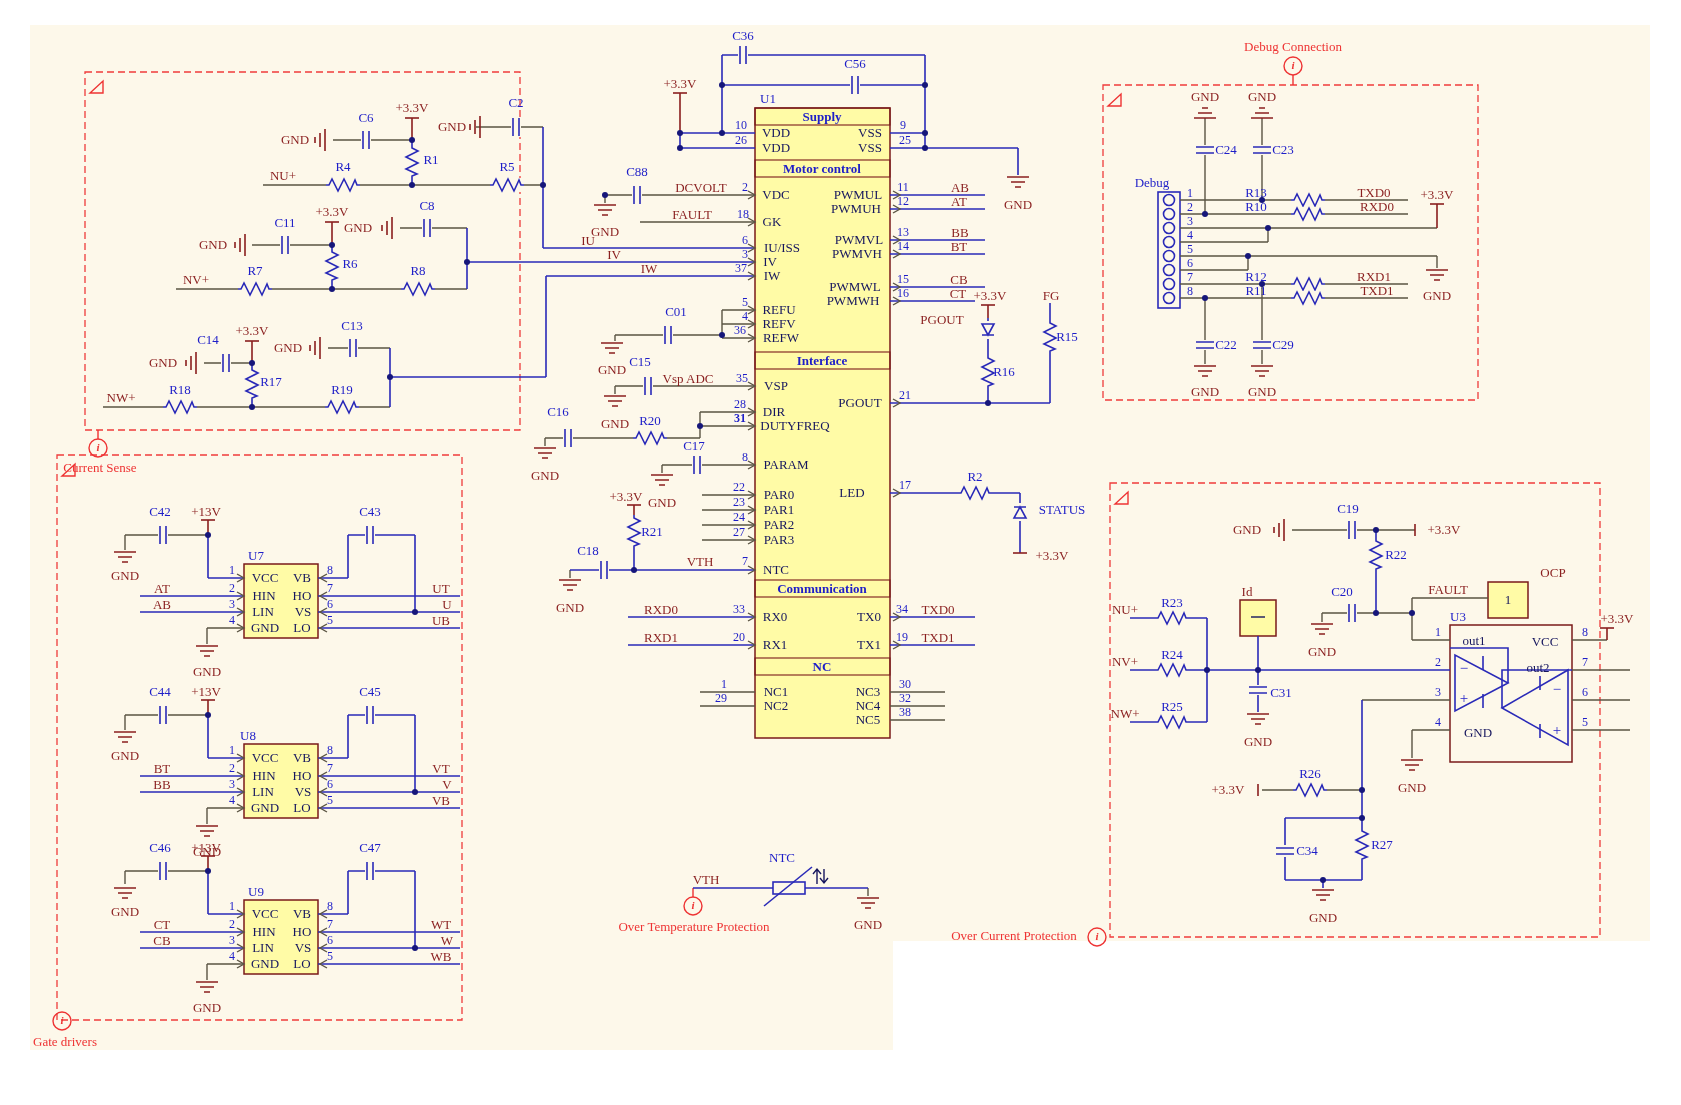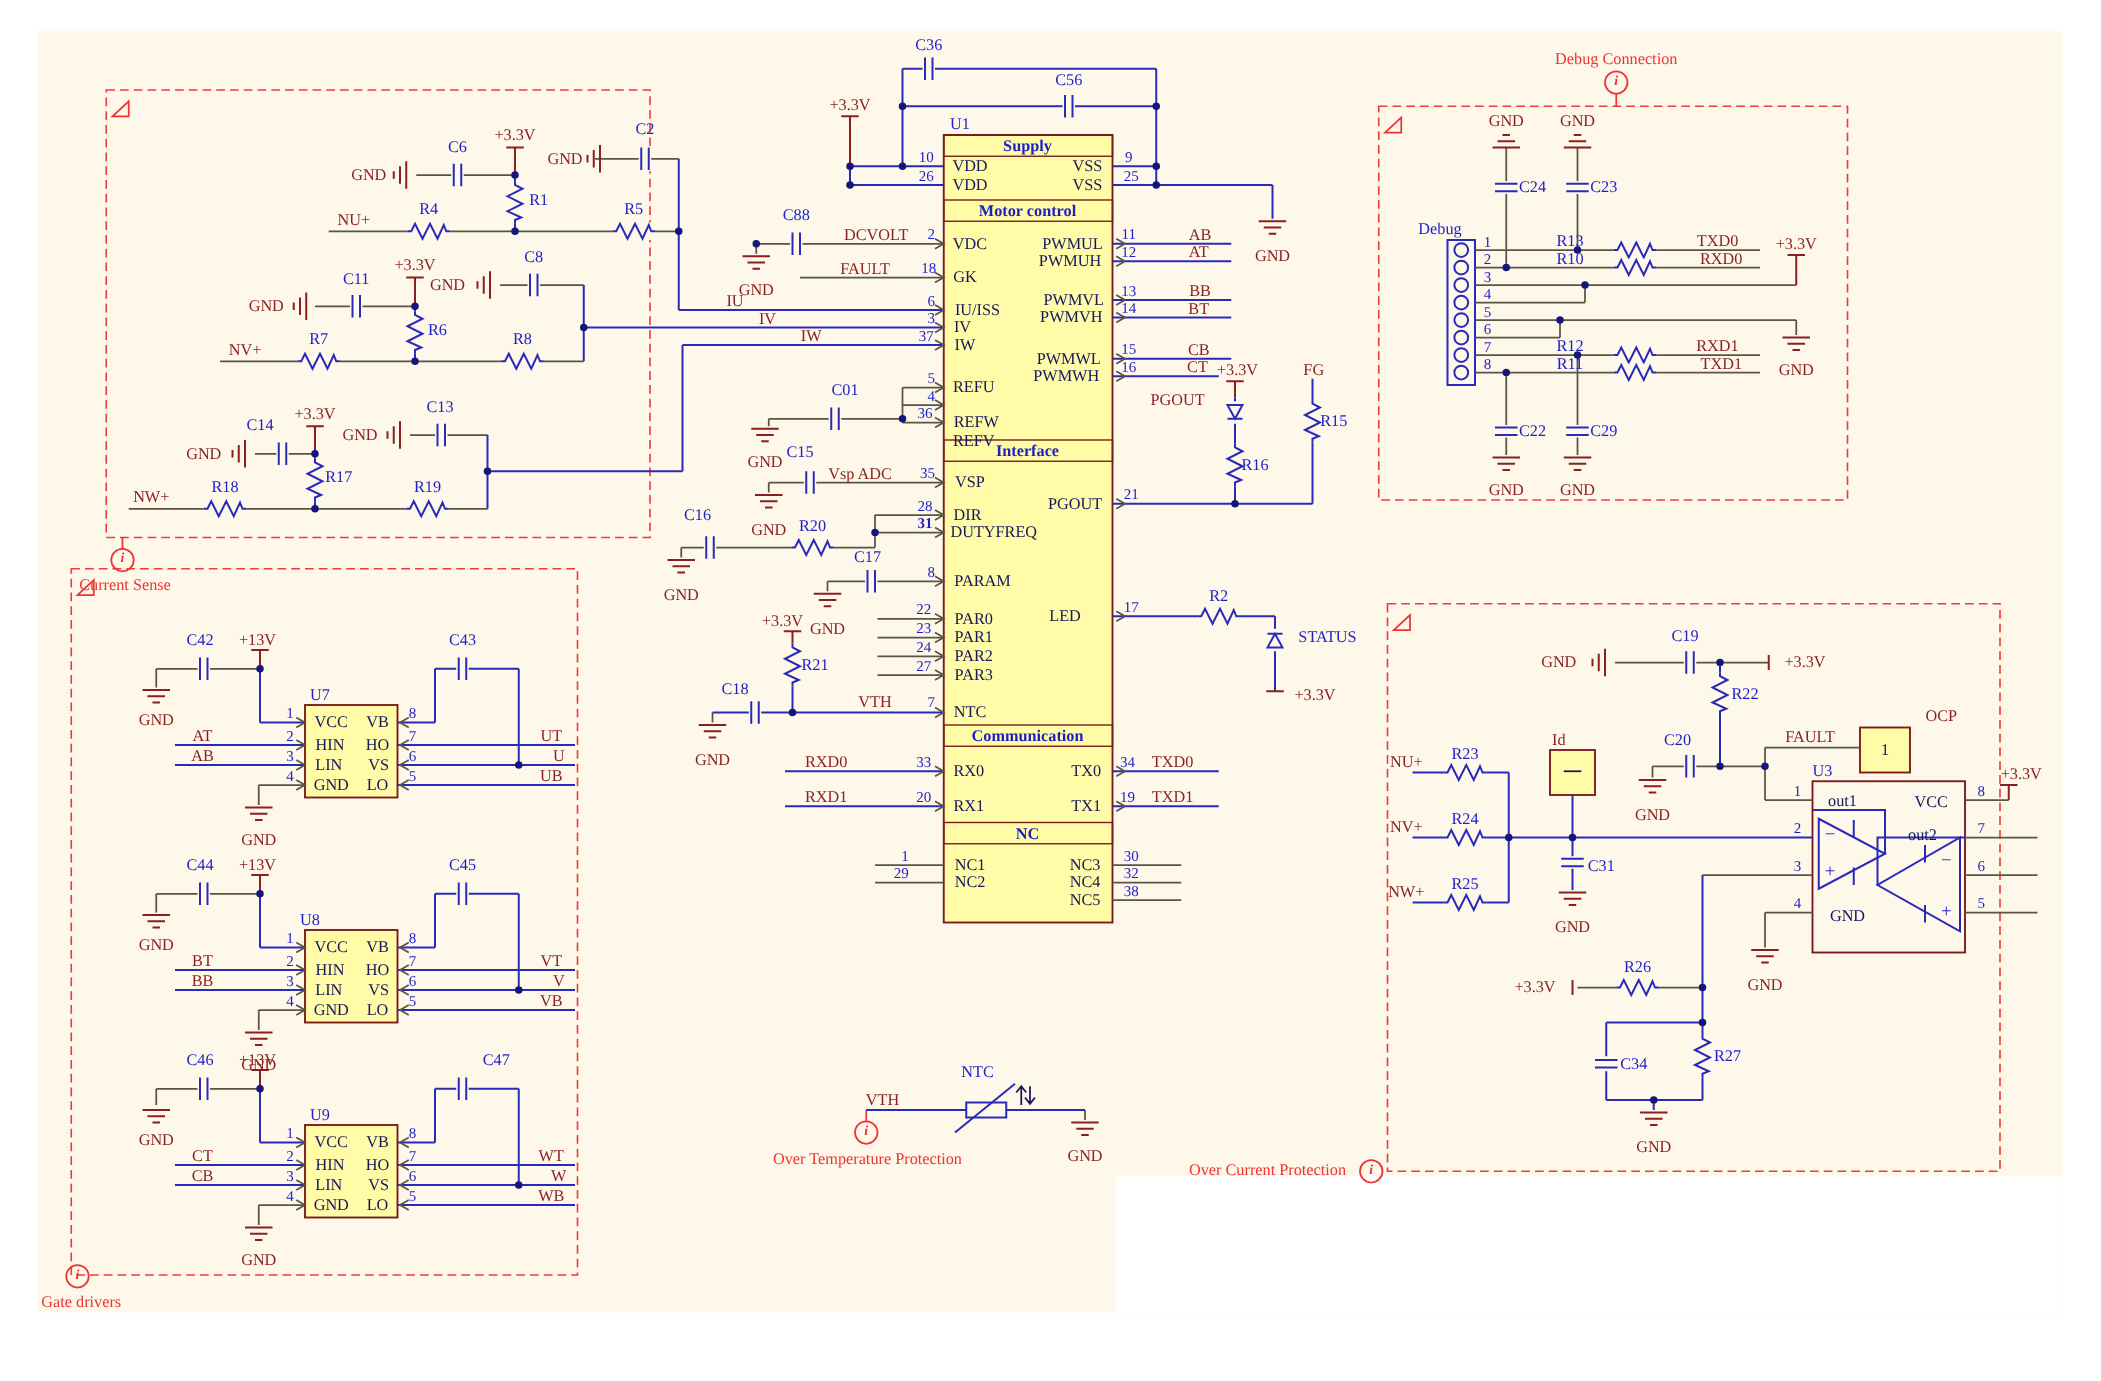--- a/index.html
+++ b/index.html
@@ -370,21 +370,21 @@
       <span class="lab lh" style="left: 822px; top: 589px;">Communication</span>
       <span class="lab lh" style="left: 822px; top: 667px;">NC</span>
       <span class="lab ln" style="left: 776px; top: 133px;">VDD</span>
       <span class="lab ln" style="left: 776px; top: 148px;">VDD</span>
       <span class="lab ln" style="left: 776px; top: 195px;">VDC</span>
       <span class="lab ln" style="left: 772px; top: 222px;">GK</span>
       <span class="lab ln" style="left: 782px; top: 248px;">IU/ISS</span>
       <span class="lab ln" style="left: 770px; top: 262px;">IV</span>
       <span class="lab ln" style="left: 772px; top: 276px;">IW</span>
       <span class="lab ln" style="left: 779px; top: 310px;">REFU</span>
-      <span class="lab ln" style="left: 779px; top: 324px; margin-top: 29px;">REFV</span>
+      <span class="lab ln" style="left: 779px; top: 324px;">REFV</span>
       <span class="lab ln" style="left: 781px; top: 338px;">REFW</span>
       <span class="lab ln" style="left: 776px; top: 386px;">VSP</span>
       <span class="lab ln" style="left: 774px; top: 412px;">DIR</span>
       <span class="lab ln" style="left: 795px; top: 426px;">DUTYFREQ</span>
       <span class="lab ln" style="left: 786px; top: 465px;">PARAM</span>
       <span class="lab ln" style="left: 779px; top: 495px;">PAR0</span>
       <span class="lab ln" style="left: 779px; top: 510px;">PAR1</span>
       <span class="lab ln" style="left: 779px; top: 525px;">PAR2</span>
       <span class="lab ln" style="left: 779px; top: 540px;">PAR3</span>
       <span class="lab ln" style="left: 776px; top: 570px;">NTC</span>
@@ -564,21 +564,21 @@
       <span class="lab ln" style="left: 265px; top: 808px;">GND</span>
       <span class="lab ln" style="left: 302px; top: 808px;">LO</span>
       <span class="lab lm" style="left: 441px; top: 769px;">VT</span>
       <span class="lab lm" style="left: 447px; top: 785px;">V</span>
       <span class="lab lm" style="left: 441px; top: 801px;">VB</span>
       <span class="lab lm" style="left: 207px; top: 852px;">GND</span>
       <span class="lab lb" style="left: 160px; top: 848px;">C46</span>
       <span class="lab lm" style="left: 206px; top: 848px;">+13V</span>
       <span class="lab lm" style="left: 125px; top: 912px;">GND</span>
       <span class="lab lb" style="left: 256px; top: 892px;">U9</span>
-      <span class="lab lb" style="left: 370px; top: 848px; margin-left: 27px;">C47</span>
+      <span class="lab lb" style="left: 370px; top: 848px;">C47</span>
       <span class="lab lm" style="left: 162px; top: 925px;">CT</span>
       <span class="lab lm" style="left: 162px; top: 941px;">CB</span>
       <span class="lab lb" style="left: 232px; top: 907px; font-size: 12px;">1</span>
       <span class="lab lb" style="left: 232px; top: 925px; font-size: 12px;">2</span>
       <span class="lab lb" style="left: 232px; top: 941px; font-size: 12px;">3</span>
       <span class="lab lb" style="left: 232px; top: 957px; font-size: 12px;">4</span>
       <span class="lab lb" style="left: 330px; top: 907px; font-size: 12px;">8</span>
       <span class="lab lb" style="left: 330px; top: 925px; font-size: 12px;">7</span>
       <span class="lab lb" style="left: 330px; top: 941px; font-size: 12px;">6</span>
       <span class="lab lb" style="left: 330px; top: 957px; font-size: 12px;">5</span>

